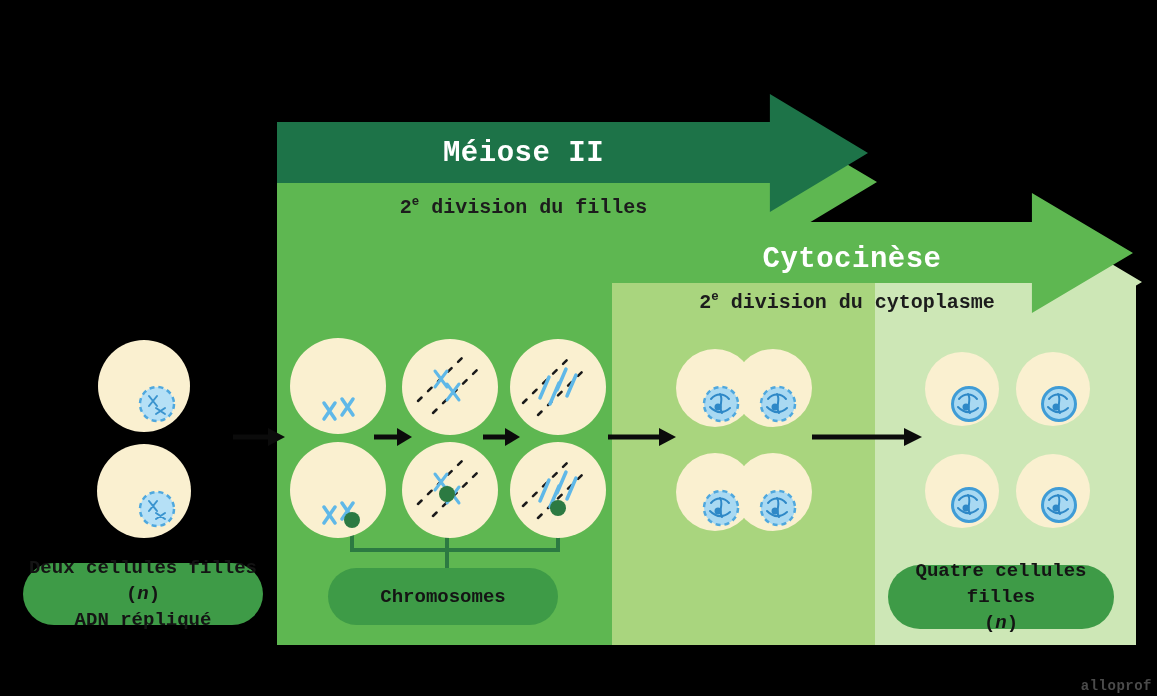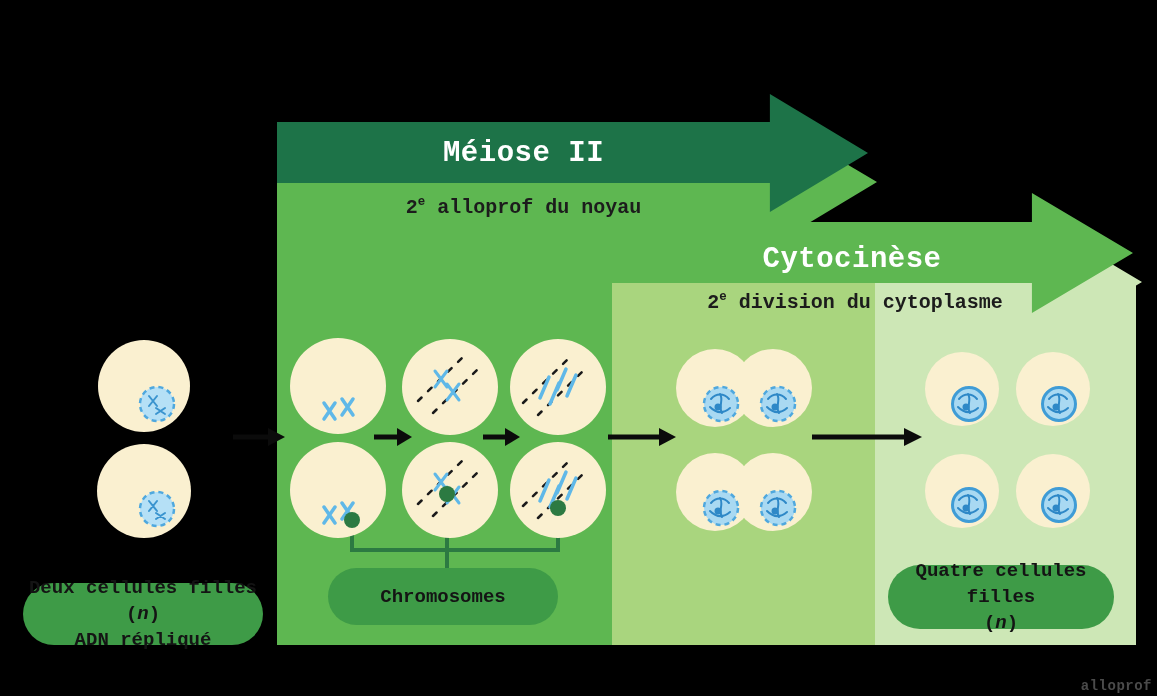--- a/index.html
+++ b/index.html
@@ -28,29 +28,29 @@
     left:612px;top:193px;width:521px;height:120px;background:#5eb751;
     clip-path:polygon(0 24.2%,80.6% 24.2%,80.6% 0,100% 50%,80.6% 100%,80.6% 75%,0 75%);
   }
   .panel-light1{left:612px;top:283px;width:263px;height:362px;background:#a9d57e;}
   
   .title{color:#fff;font-weight:bold;font-size:29px;text-align:center;letter-spacing:0.5px;}
   .title-meiosis{left:277px;top:137px;width:493px;}
   .title-cyto{left:612px;top:237px;width:480px;margin-top:6px;}
   .subtitle{color:#1c1c1c;font-weight:bold;font-size:20px;text-align:center;}
   .subtitle-meiosis{left:277px;top:195px;width:493px;}
-  .subtitle-cyto{left:612px;top:290px;width:470px;padding-left:8px;}
+  .subtitle-cyto{left:612px;top:290px;width:470px;}
   sup{font-size:0.62em;}
   .pill{
     background:#3e9b47;border-radius:32px;color:#141414;font-weight:bold;font-size:19px;
     text-align:center;display:flex;flex-direction:column;justify-content:center;line-height:26px;
     z-index:12;
   }
   .pill i{font-style:italic;}
-  .pill-left{left:23px;top:563px;width:240px;height:62px;margin-top:20px;}
+  .pill-left{left:23px;top:563px;width:240px;height:62px;}
   .pill-chromosomes{left:328px;top:568px;width:230px;height:57px;text-align:center;}
   .pill-right{left:888px;top:565px;width:226px;height:64px;}
   .watermark{right:5px;top:662px;color:#4b4b4b;font-weight:bold;font-size:14px;letter-spacing:0.5px;margin-top:16px;}
   svg.overlay{left:0;top:0;z-index:8;}
 </style>
 </head>
 <body>
 
 <div id="stage">
 
@@ -213,21 +213,21 @@
             <path d="M-11,3 C-5,9 2,10 9,4"></path>
             <path d="M-1,-10 C3,-4 -3,2 1,9"></path>
             <circle cx="-3" cy="3" r="3.5" fill="#2e88c7" stroke="none"></circle>
           </g>
       </g>
     </g>
   </svg>
 
   <div class="abs title title-meiosis">Méiose II</div>
   <div class="abs subtitle subtitle-meiosis">
-    <span>2</span><sup>e</sup><span> alloprof du noyau</span>
+    <span>2</span><sup>e</sup><span> division du filles</span>
   </div>
   <div class="abs title title-cyto">Cytocinèse</div>
   <div class="abs subtitle subtitle-cyto">
     <span>2</span><sup>e</sup><span> division du cytoplasme</span>
   </div>
 
   <div class="abs pill pill-left">
     <span><span>Deux cellules filles (</span><i>n</i><span>)</span></span>
     <span>ADN répliqué</span>
   </div>

